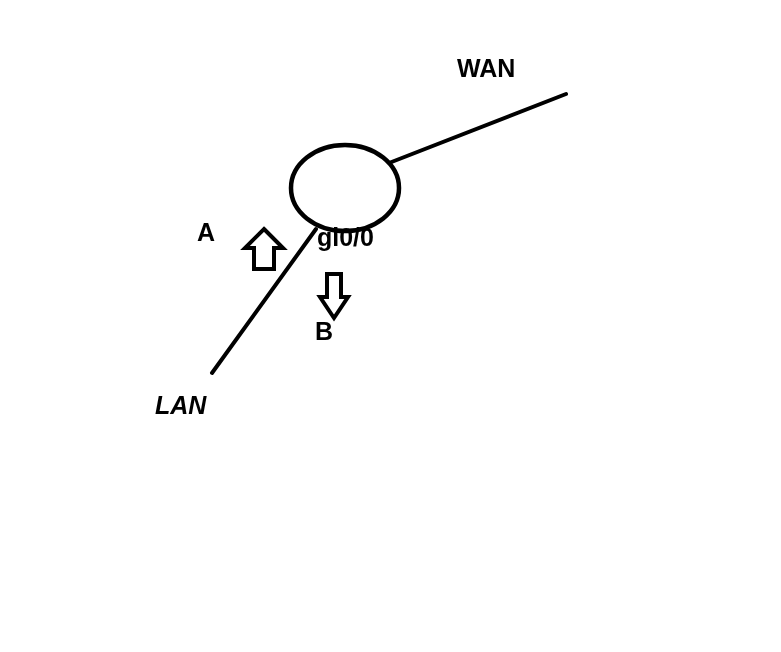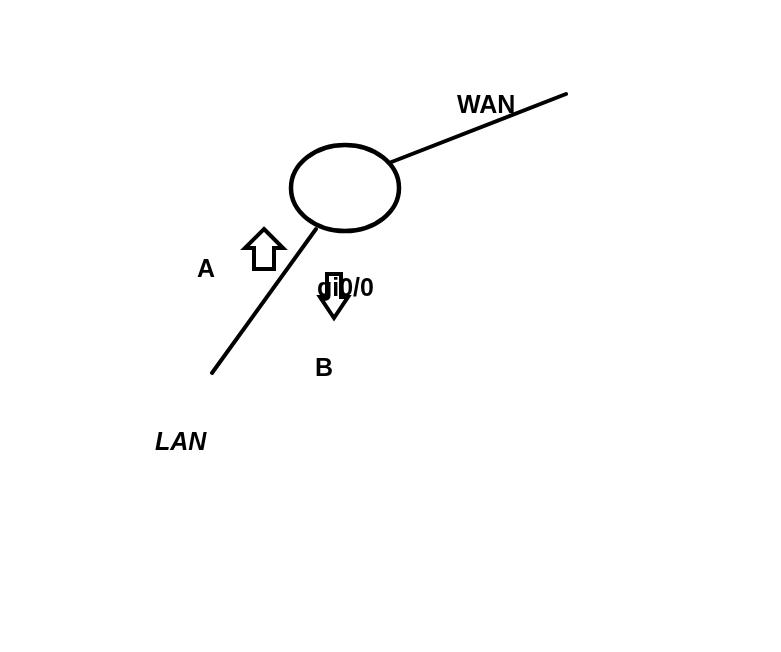--- a/index.html
+++ b/index.html
@@ -21,27 +21,26 @@
     top: 0;
   }
   .lbl {
     position: absolute;
     font-weight: bold;
     font-size: 25px;
     line-height: 1;
     color: #000000;
     white-space: nowrap;
     user-select: none;
-    margin-top: 36px;
   }
   .lbl-wan  { left: 457px; top: 56px;  }
   .lbl-lan  { left: 155px; top: 393px; font-style: italic; }
   .lbl-a    { left: 197px; top: 220px; }
   .lbl-b    { left: 315px; top: 319px; }
-  .lbl-gi   { left: 317px; top: 239px; }
+  .lbl-gi   { left: 317px; top: 225px; }
 </style>
 </head>
 <body>
 
 <div id="canvas">
 
   <svg id="diagram-svg" width="781" height="652" viewBox="0 0 781 652">
 
     <line x1="389" y1="163" x2="566" y2="94" stroke="#000000" stroke-width="4" stroke-linecap="round"></line>
 

